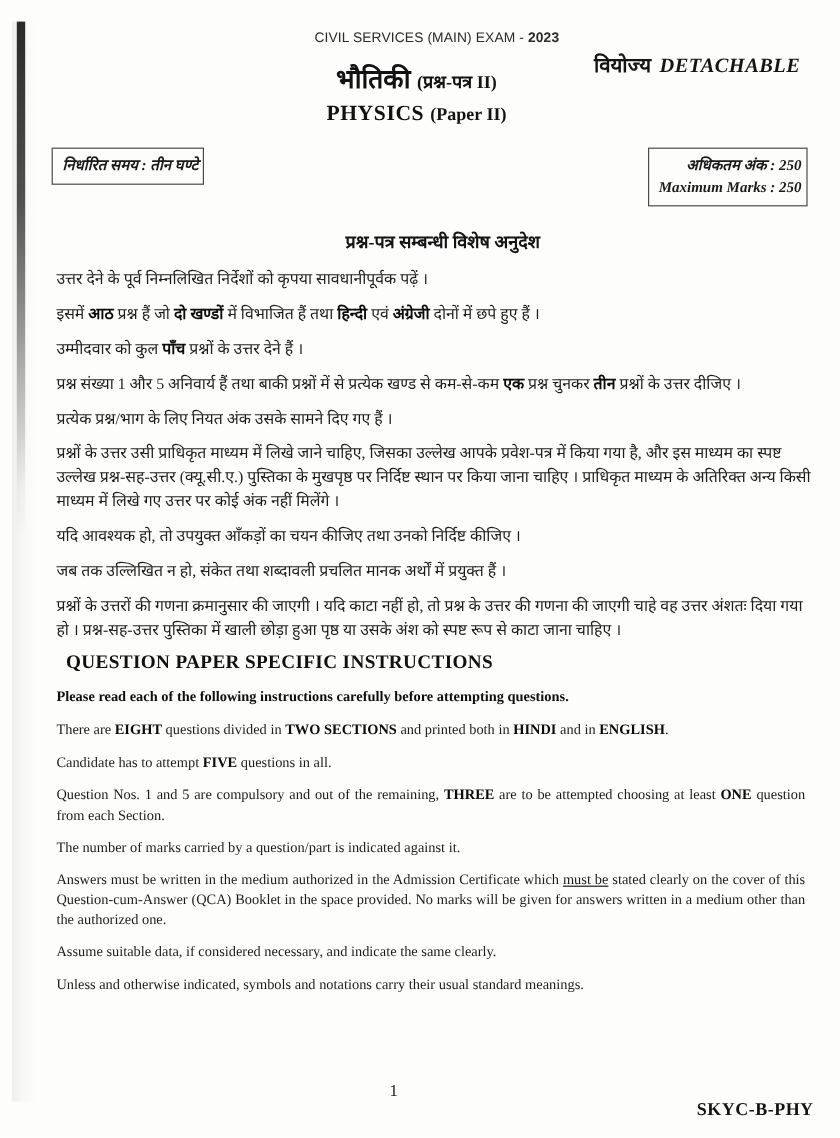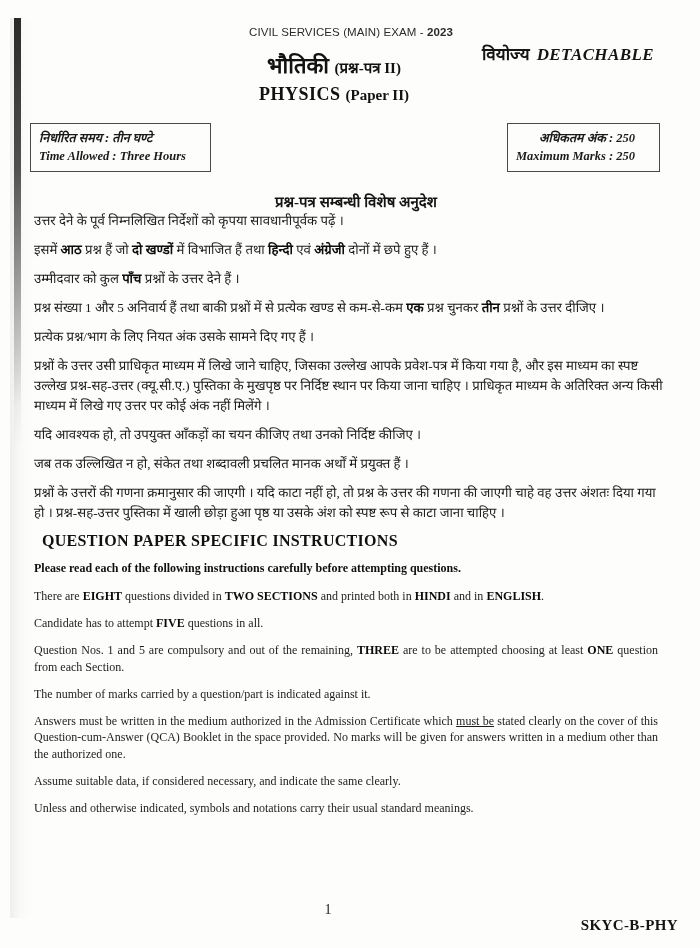--- a/index.html
+++ b/index.html
@@ -41,21 +41,21 @@
     top: 18px;
     width: 22px;
     height: 900px;
     background: linear-gradient(to right,
         rgba(0,0,0,0.06) 0%,
         rgba(0,0,0,0.02) 40%,
         rgba(255,255,255,0) 100%);
   }
   .content {
     position: absolute;
-    left: 28px;
+    left: 41px;
     top: 0;
     width: 640px;
     height: 688px;
   }
 
   
   .exam-line {
     text-align: center;
     font-family: "Liberation Sans", "DejaVu Sans", sans-serif;
     font-size: 11.5px;
@@ -114,21 +114,21 @@
 
   
   .info-row {
     position: relative;
     height: 52px;
     margin-top: 18px;
   }
   .info-box {
     position: absolute;
     border: 1px solid #4a4a4a;
-    padding: 5px 24px 6px 8px;
+    padding: 5px 4px 6px 8px;
     line-height: 1.45;
     font-size: 12.5px;
     color: #1a1a1a;
   }
   .info-box.left  { left: 2px;  top: 0; text-align: left; }
   .info-box.right { right: 8px; top: 0; text-align: right; }
   .info-box .hi {
     font-style: italic;
     font-weight: bold;
     font-family: "Liberation Serif", "DejaVu Serif", serif;
@@ -142,20 +142,21 @@
   
   .hi-heading {
     text-align: center;
     font-size: 15px;
     font-weight: bold;
     margin-top: 16px;
     margin-left: 16px;
     color: #141414;
   }
   .hi-body {
+    margin-top: 11px;
     padding-left: 6px;
     padding-right: 4px;
   }
   .hi-body p {
     margin: 0 0 9px 0;
     font-size: 13.2px;
     line-height: 1.52;
     color: #1c1c1c;
     text-align: left;
   }
@@ -239,21 +240,20 @@
       </div>
       <div class="title-en">
         <span>PHYSICS</span>
         <span class="sub">(Paper II)</span>
       </div>
     </div>
 
     <div class="info-row">
       <div class="info-box left">
         <div class="hi">निर्धारित समय : तीन घण्टे</div>
-        <div class="en">Time Allowed : Three Hours</div>
       </div>
       <div class="info-box right">
         <div class="hi">अधिकतम अंक : 250</div>
         <div class="en">Maximum Marks : 250</div>
       </div>
     </div>
 
     <div class="hi-heading">प्रश्न-पत्र सम्बन्धी विशेष अनुदेश</div>
     <div class="hi-body">
       <p>उत्तर देने के पूर्व निम्नलिखित निर्देशों को कृपया सावधानीपूर्वक पढ़ें ।</p>

